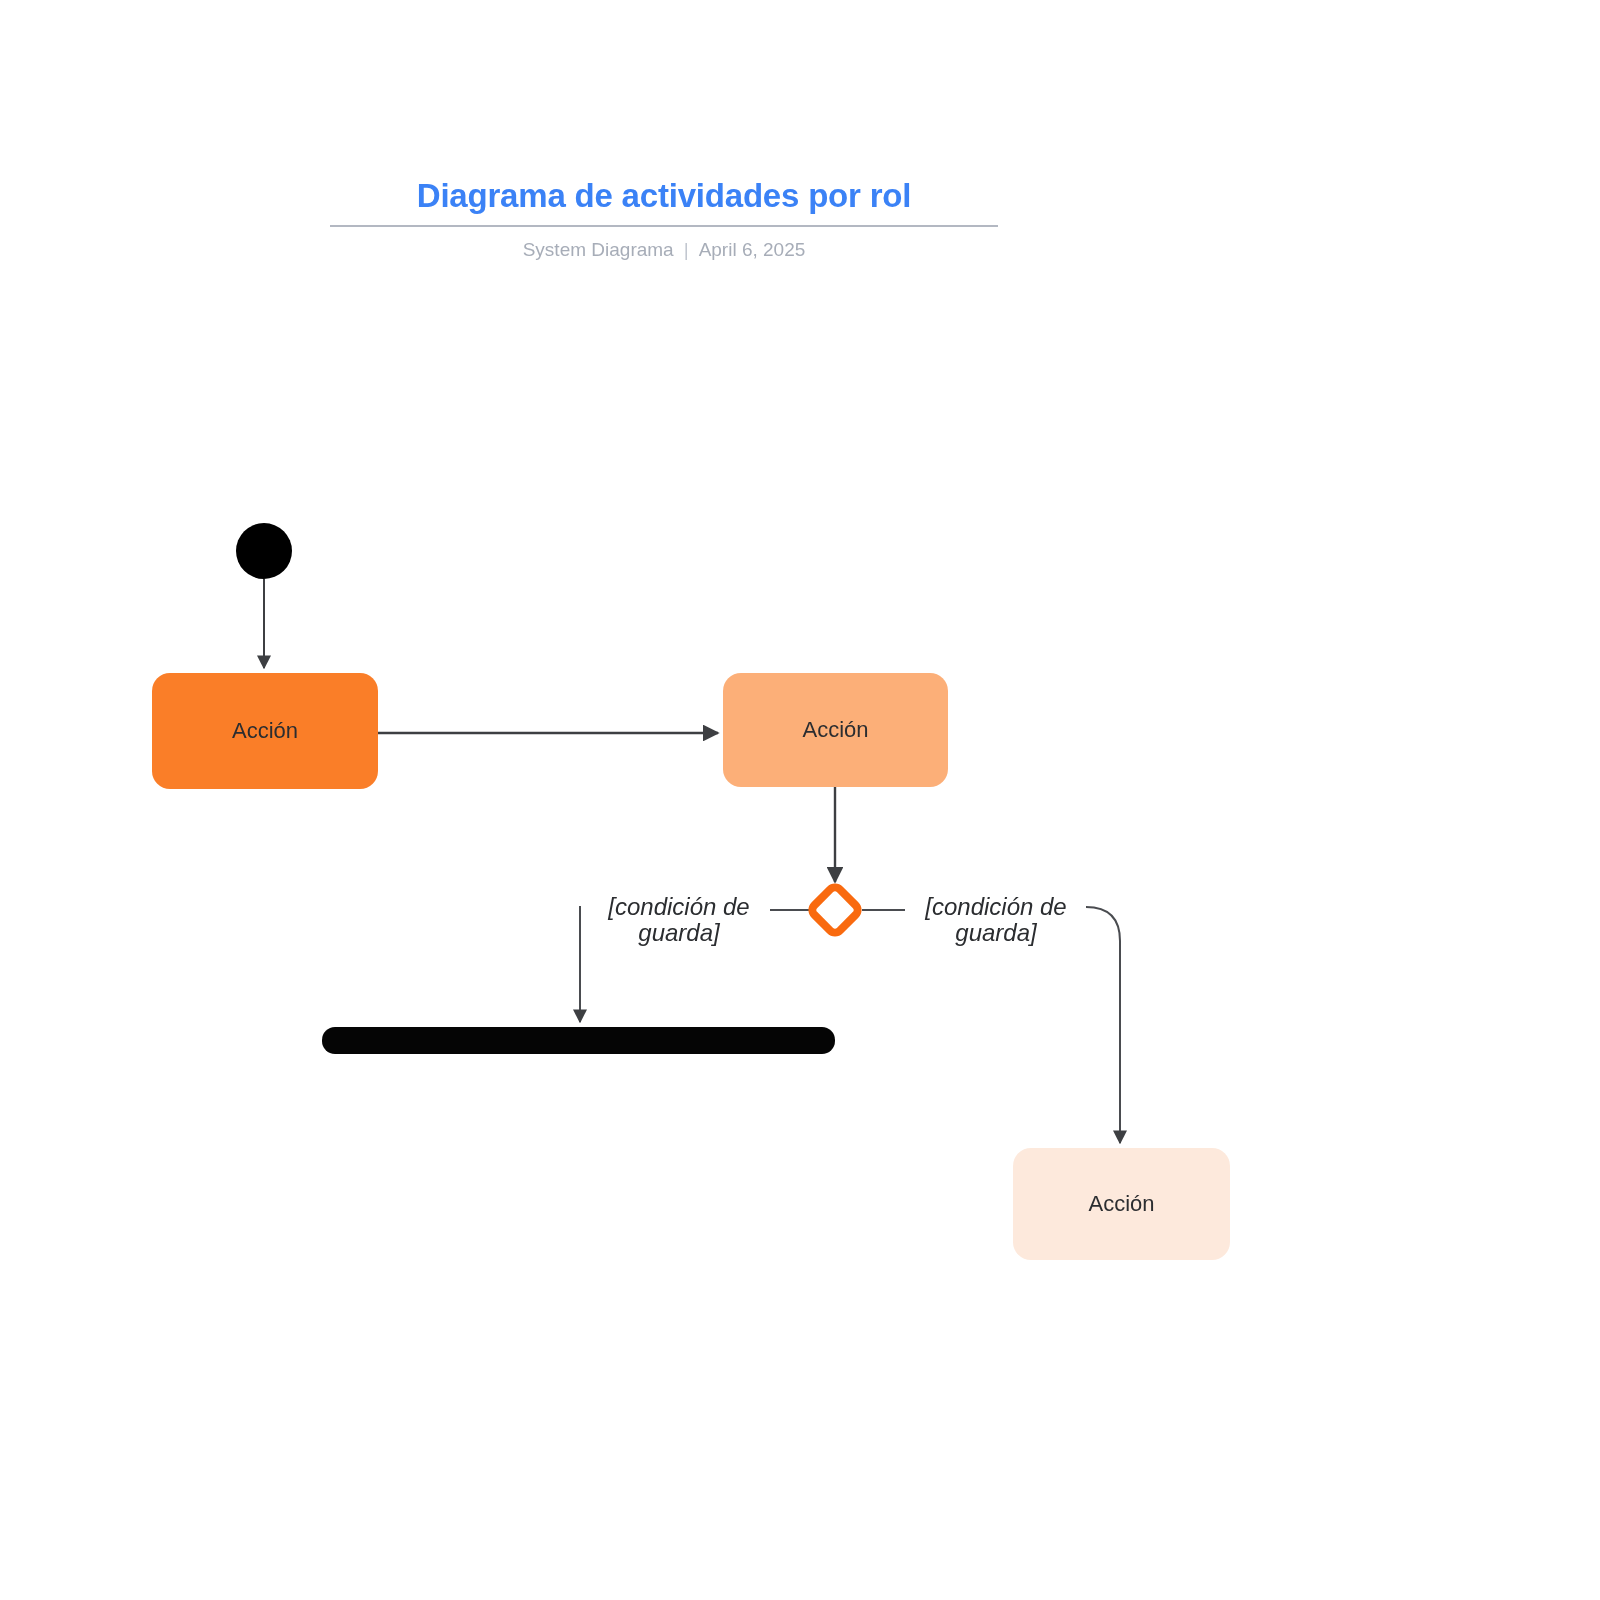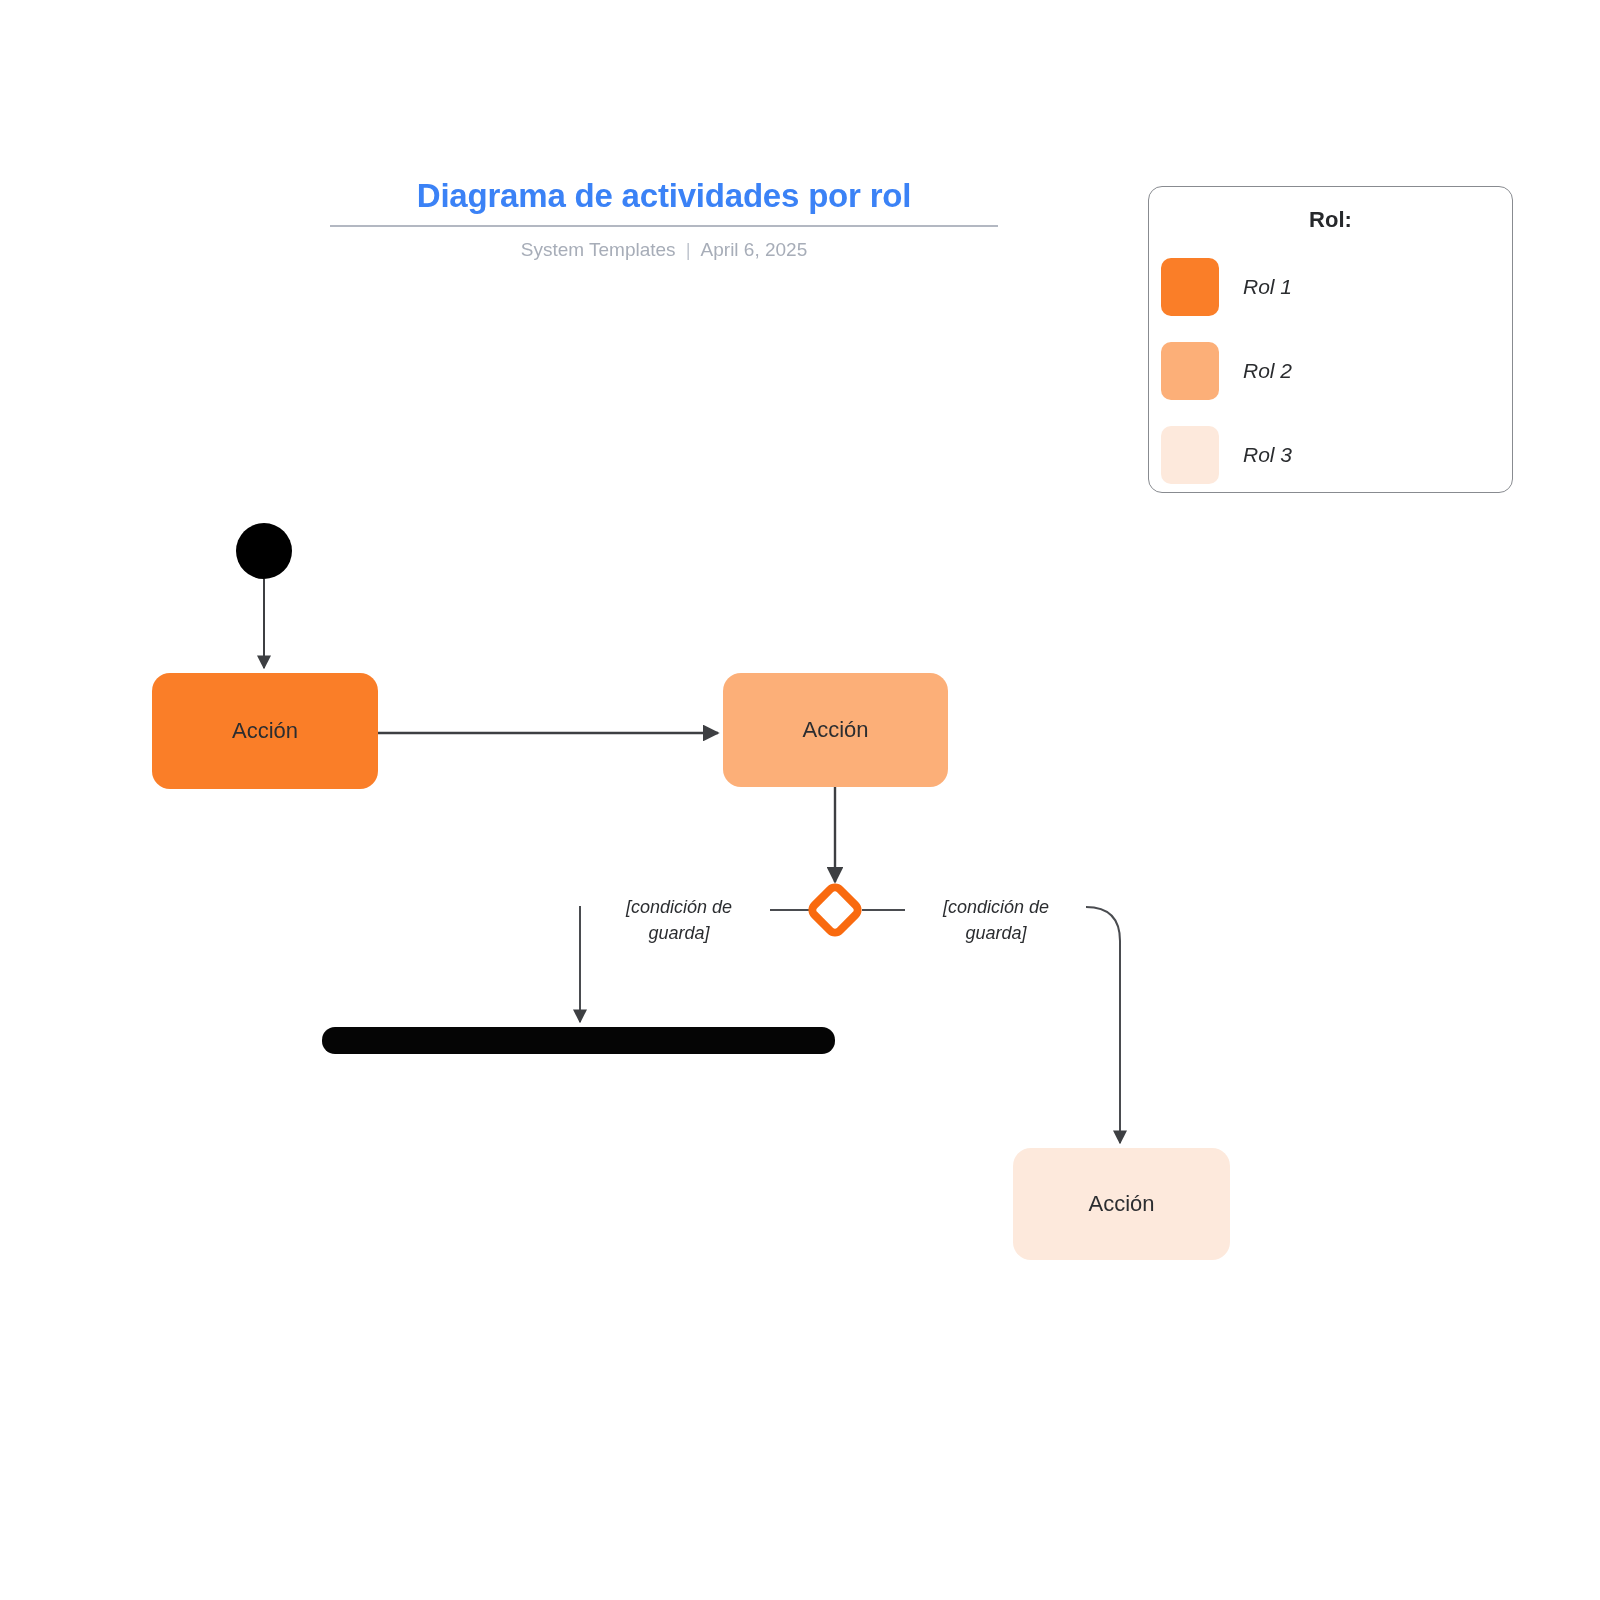--- a/index.html
+++ b/index.html
@@ -136,58 +136,41 @@
     width: 513px;
     height: 27px;
     border-radius: 13px;
     background: #050505;
   }
 
   
   .guard-label {
     position: absolute;
     text-align: center;
-    font-size: 18px;
+    font-size: 24px;
     font-style: italic;
     color: #2b2d30;
     line-height: 26px;
   }
   #guard-left  { left: 598px; top: 894px; width: 162px; }
   #guard-right { left: 915px; top: 894px; width: 162px; }
 </style>
 </head>
 <body>
 
 <div id="canvas">
 
   <div class="title-block">
     <div class="doc-title">Diagrama de actividades por rol</div>
     <div class="title-rule"></div>
     <div class="subtitle">
-      <span>System Templates</span><span class="sep">|</span><span>April 6, 2025</span>
+      <span>System Diagrama</span><span class="sep">|</span><span>April 6, 2025</span>
     </div>
   </div>
 
-  <div class="legend">
-    <div class="legend-title">Rol:</div>
-    <div class="legend-items">
-      <div class="legend-row">
-        <div class="legend-swatch" style="background: rgb(250, 126, 40);"></div>
-        <div class="legend-label">Rol 1</div>
-      </div>
-      <div class="legend-row">
-        <div class="legend-swatch" style="background: rgb(252, 175, 120);"></div>
-        <div class="legend-label">Rol 2</div>
-      </div>
-      <div class="legend-row">
-        <div class="legend-swatch" style="background: rgb(253, 233, 220);"></div>
-        <div class="legend-label">Rol 3</div>
-      </div>
-    </div>
-  </div>
 
   <svg width="1600" height="1600" style="position:absolute;left:0;top:0;">
     <defs>
       <marker id="arrow" viewBox="0 0 10 10" refX="9" refY="5" markerWidth="7" markerHeight="7" orient="auto-start-reverse">
         <path d="M 0 0 L 10 5 L 0 10 z" fill="#3d3f42"></path>
       </marker>
     </defs>
 
     <line x1="264" y1="579" x2="264" y2="668" stroke="#3d3f42" stroke-width="2" marker-end="url(#arrow)"></line>
 

